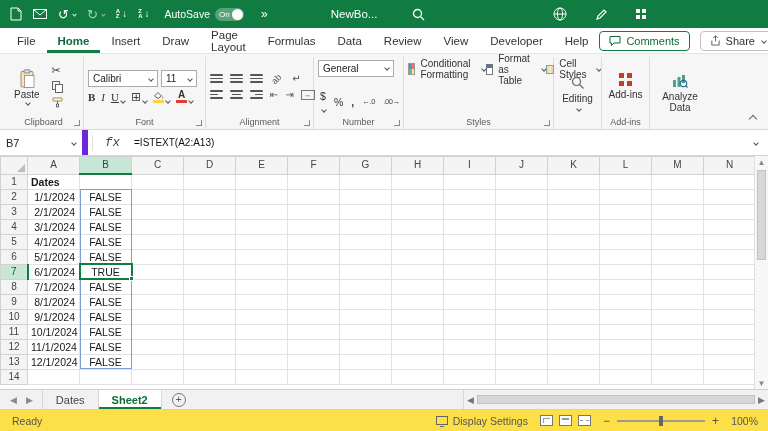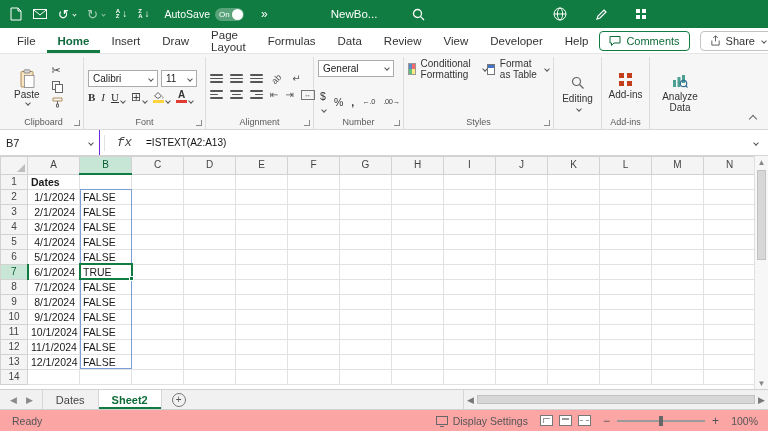--- a/index.html
+++ b/index.html
@@ -87,36 +87,36 @@
 .bigbtn{flex:1;display:flex;flex-direction:column;align-items:center;justify-content:center;gap:3px;font-size:10px;color:#333;text-align:center;line-height:11px;padding:0 2px}
 .addinicon{width:13px;height:13px;position:relative}
 .addinicon span{position:absolute;width:5px;height:5px;background:#C43E1C}
 .addinicon span:nth-child(1){left:0;top:0}
 .addinicon span:nth-child(2){right:0;top:0}
 .addinicon span:nth-child(3){left:0;bottom:0}
 .addinicon span:nth-child(4){right:0;bottom:0}
 
 
 .fbar{flex:0 0 26px;display:flex;align-items:center;background:#fff;border-bottom:1px solid #D4D4D4}
-.namebox{width:100px;height:100%;display:flex;align-items:center;justify-content:space-between;padding:0 6px;border-right:1px solid #6d28d9;font-size:11px;color:#222}
+.namebox{width:88px;height:100%;display:flex;align-items:center;justify-content:space-between;padding:0 6px;border-right:6px solid #6d28d9;font-size:11px;color:#222}
 .fxdiv{width:1px;height:16px;background:#E1E1E1;margin:0 4px}
 .fx{font-family:Liberation Mono, monospace;font-style:italic;font-size:12.5px;color:#444;padding:0 8px}
 .formula{font-size:10px;color:#111;padding-left:6px}
 .fbarchev{margin-left:auto;margin-right:10px}
 
 
 .gridwrap{flex:1;position:relative;overflow:hidden;background:#fff}
 table.sheet{border-collapse:collapse;table-layout:fixed;width:755px}
 .sheet th,.sheet td{border:1px solid #E2E2E2;height:14px;line-height:14px;overflow:hidden;white-space:nowrap;padding:0 3px}
 .sheet thead th{background:#F4F4F4;border-color:#D2D2D2;font-weight:normal;font-size:10px;color:#444;height:16px;line-height:16px;text-align:center}
 .sheet tbody th{background:#F4F4F4;border-color:#D2D2D2;font-weight:normal;font-size:10px;color:#444;text-align:center}
 .sheet td{font-size:10.5px;color:#1a1a1a;background:#fff}
 .sheet td.colA{text-align:right;padding-right:4px}
 .sheet td.colA.hdrcell{text-align:left;font-weight:bold}
-.sheet td.colB{text-align:left}
+.sheet td.colB{text-align:center}
 .sheet thead th.selcol{background:#C7E6D6;border-bottom:2px solid #107C41;color:#0B5C33}
 .sheet tbody th.selrow{background:#C7E6D6;border-right:2px solid #107C41;color:#0B5C33}
 .corner{position:relative}
 .corner::after{content:'';position:absolute;right:2px;bottom:2px;border-left:8px solid transparent;border-bottom:8px solid #BDBDBD}
 .spillborder{position:absolute;border:1px solid #7B9ED9;pointer-events:none}
 .activecell{position:absolute;border:2px solid #107C41;pointer-events:none}
 .fillhandle{position:absolute;width:5px;height:5px;background:#107C41;border:1px solid #fff}
 .vscroll{position:absolute;top:0;right:0;bottom:0;width:14px;background:#F7F7F7;border-left:1px solid #E0E0E0;display:flex;flex-direction:column;align-items:center;font-size:8px;color:#888}
 .vthumb{width:9px;height:90px;background:#D7D7D7;border:1px solid #C2C2C2;margin-top:2px}
 .varr{height:12px;display:flex;align-items:center}
@@ -126,21 +126,21 @@
 .sheetbar{flex:0 0 20px;background:#F1F1F1;border-top:1px solid #D0D0D0;display:flex;align-items:stretch;font-size:11px}
 .tabnav{display:flex;align-items:center;gap:9px;padding:0 10px;color:#8a8a8a;font-size:9px}
 .stabs{display:flex;align-items:stretch}
 .stab{display:flex;align-items:center;padding:0 13px;color:#444;border-right:1px solid #D6D6D6;border-left:1px solid #D6D6D6;margin-left:-1px}
 .stab.active{background:#fff;color:#0E6B38;font-weight:700;box-shadow:inset 0 -2px 0 #107C41}
 .addsheet{width:14px;height:14px;border:1px solid #767676;border-radius:50%;display:flex;align-items:center;justify-content:center;font-size:10px;color:#555;align-self:center;margin-left:10px;line-height:10px}
 .hscroll{margin-left:auto;width:305px;display:flex;align-items:center;background:#F1F1F1;border-left:1px solid #D6D6D6;padding:0 3px;gap:3px;color:#777;font-size:9px}
 .hthumb{flex:1;height:9px;background:#D7D7D7;border:1px solid #C2C2C2}
 
 
-.statusbar{flex:0 0 22px;background:#fca5a5;border-top:1px solid #D0D0D0;display:flex;align-items:center;font-size:10.5px;color:#555}
+.statusbar{flex:0 0 22px;background:#fde047;border-top:1px solid #D0D0D0;display:flex;align-items:center;font-size:10.5px;color:#555}
 .ready{padding-left:12px}
 .sb-right{margin-left:auto;display:flex;align-items:center;gap:12px;padding-right:10px}
 .dispset{display:flex;align-items:center;gap:5px}
 .monicon{width:12px;height:9px;border:1px solid #666;position:relative}
 .monicon::after{content:'';position:absolute;left:3px;right:3px;bottom:-3px;height:2px;border-bottom:1px solid #666}
 .viewbtns{display:flex;align-items:center;gap:6px}
 .vbtn{width:13px;height:11px;border:1px solid #777;position:relative;background:#fff}
 .vbtn.normal::after{content:'';position:absolute;inset:2px;border-top:1px solid #999;border-left:1px solid #999}
 .vbtn.pagelayout::after{content:'';position:absolute;left:2px;right:2px;top:2px;height:2px;background:#999}
 .vbtn.pagebreak::after{content:'';position:absolute;left:1px;right:1px;top:4px;border-top:1px dashed #999}
@@ -413,20 +413,25 @@
           <div class="stylerow">
             <span class="cficon"></span>
             <span>Conditional Formatting</span>
             <span class="chev"></span>
           </div>
           <div class="stylerow">
             <span class="fticon"></span>
             <span>Format as Table</span>
             <span class="chev"></span>
           </div>
+          <div class="stylerow">
+            <span class="csicon"></span>
+            <span>Cell Styles</span>
+            <span class="chev"></span>
+          </div>
         </div>
       </div>
       <div class="glabel">
           <span>Styles</span>
         </div>
       <span class="launcher"></span>
     </div>
 
 
     <div class="rgroup" style="width:48px">

